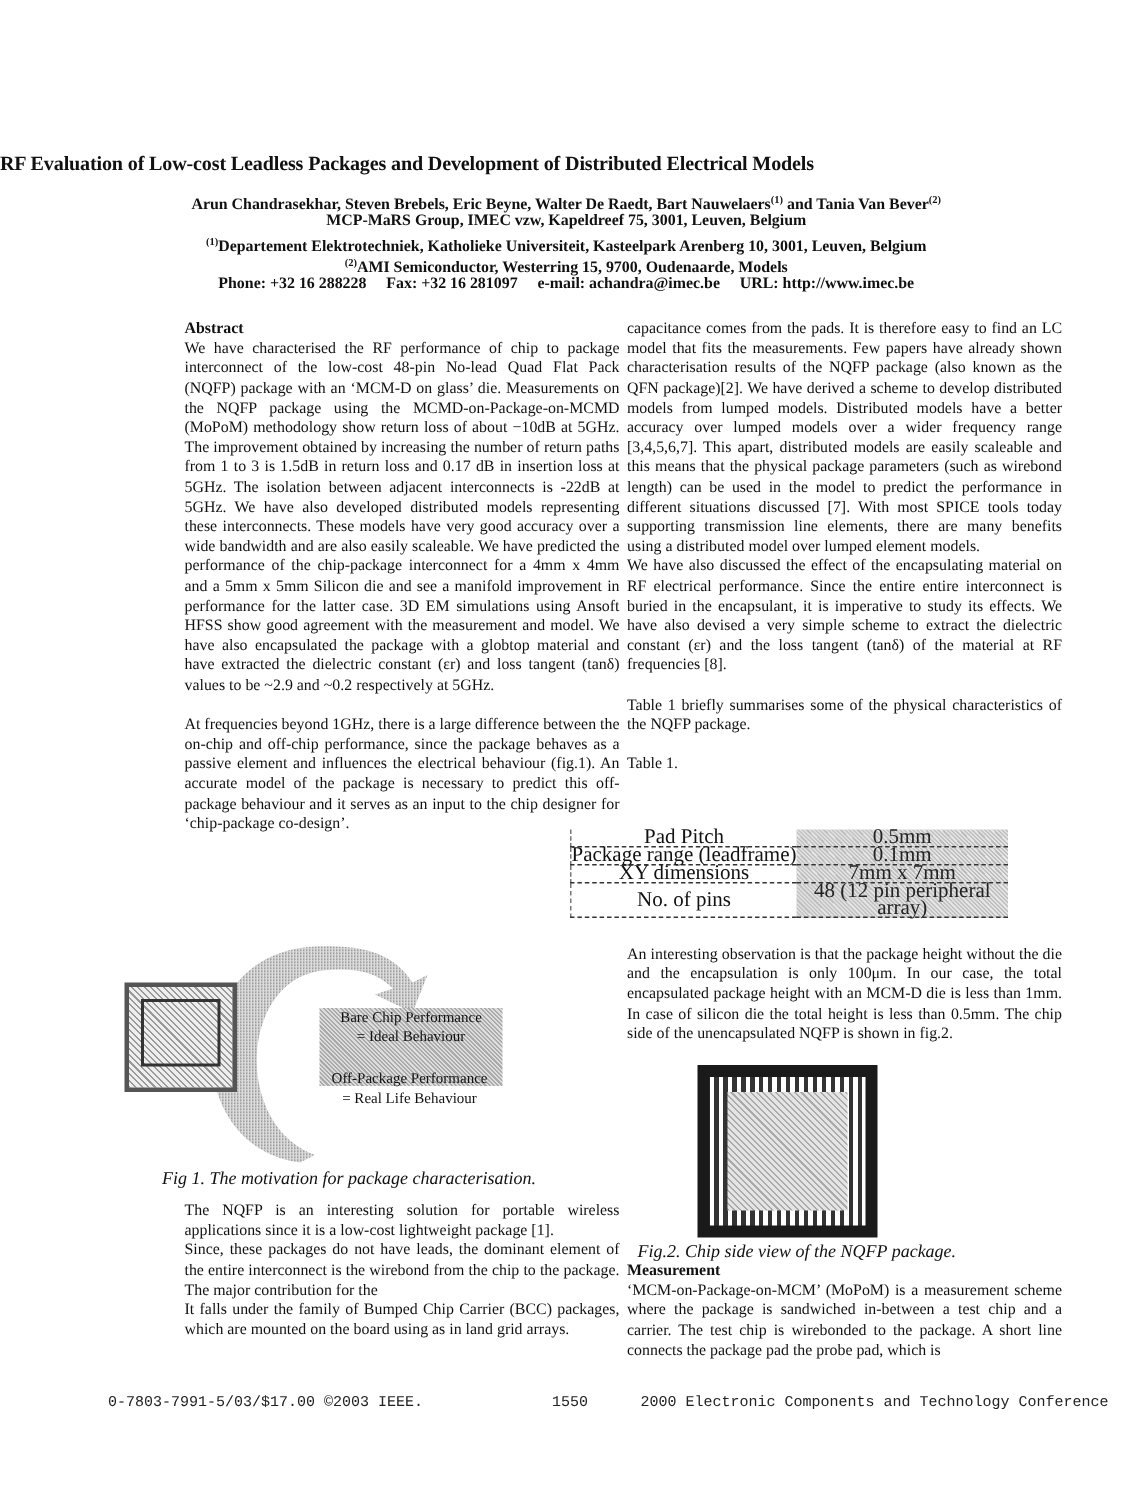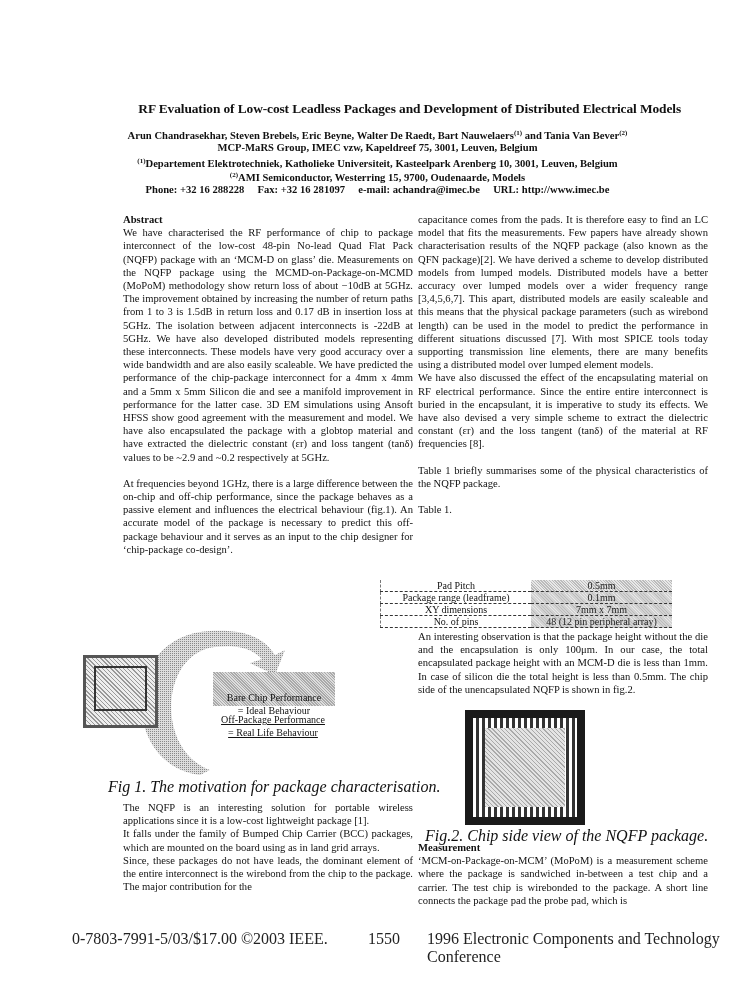--- a/index.html
+++ b/index.html
@@ -1,31 +1,31 @@
 <!DOCTYPE html>
 <html><head>
 <meta charset="utf-8">
 <style>
   html, body { margin:0; padding:0; background:#fff; }
   body { width:755px; height:1000px; position:relative; overflow:hidden;
          font-family:"Liberation Serif", serif; color:#111; }
-  .title { position:absolute; left:0; width:681px; top:101px; text-align:right;
+  .title { position:absolute; left:0; width:681px; top:101px; text-align:left;
            font-weight:bold; font-size:13.4px; letter-spacing:-0.1px; }
   .hdr { position:absolute; left:0; width:755px; text-align:center; font-size:10.6px; line-height:13px;font-weight:bold; }
   .hdr sup { font-size:7px; vertical-align:4px; }
   .col { position:absolute; width:290px; font-size:10.6px; line-height:13.2px; text-align:justify;margin-left:36px; }
   .col p { margin:0; }
   .h { font-weight:bold; margin:0; }
-  .cap { font-style:italic; font-size:16px; position:absolute; }
+  .cap { font-style:italic; font-size:12px; position:absolute; }
   .gap { height:13px; }
-  table.t1 { position:absolute; left:380px; top:580px; width:292px; border-collapse:collapse; font-size:10px; }
+  table.t1 { position:absolute; left:380px; top:553px; width:292px; border-collapse:collapse; font-size:14px; }
   table.t1 td { height:11px; padding:0; text-align:center; border-bottom:1px dashed #333; line-height:11px; }
   table.t1 td.k { width:150px; border-left:1px dashed #777; }
   table.t1 td.v { background:repeating-linear-gradient(45deg,#bbb 0 1px,#e8e8e8 1px 2px); color:#222; }
-  .footer { position:absolute; top:930px; font-family:Liberation Serif, serif; font-size:16px; color:#222; }
+  .footer { position:absolute; top:930px; font-family:Liberation Mono, monospace; font-size:10px; color:#222; }
 </style>
 </head>
 <body>
 
 <div class="title">RF Evaluation of Low-cost Leadless Packages and Development of Distributed Electrical Models</div>
 
 <div class="hdr" style="top:127px;">
   <span>Arun Chandrasekhar, Steven Brebels, Eric Beyne, Walter De Raedt, Bart Nauwelaers</span><sup>(1)</sup><span> and Tania Van Bever</span><sup>(2)</sup>
 </div>
 <div class="hdr" style="top:141px;">MCP-MaRS Group, IMEC vzw, Kapeldreef 75, 3001, Leuven, Belgium</div>
@@ -50,35 +50,35 @@
       <pattern id="dith" width="2" height="2" patternUnits="userSpaceOnUse">
         <rect width="2" height="2" fill="#ddd"></rect>
           <rect width="1" height="1" fill="#888"></rect>
       </pattern>
     </defs>
     <path d="M100 150 C20 140 20 10 110 6 C150 4 165 15 175 30 L185 25 L175 50 L150 38 L162 34 C150 22 135 20 115 22 C60 28 55 125 110 145 Z" fill="url(#dith)"></path>
   </svg>
   <div style="position:absolute;left:-17px;top:30px;width:75px;height:73px;background:repeating-linear-gradient(45deg,#999 0 1px,#eee 1px 3px);border:3px solid #555;box-sizing:border-box;">
     <div style="position:absolute;left:8px;top:8px;right:8px;bottom:14px;border:2px solid #333;"></div>
   </div>
-  <div style="position:absolute;left:113px;top:47px;width:122px;height:34px;background:repeating-linear-gradient(45deg,#aaa 0 1px,#ddd 1px 2px);font-size:10px;text-align:center;line-height:13px;padding-top:19px;box-sizing:border-box;">
+  <div style="position:absolute;left:113px;top:47px;width:122px;height:52px;background:repeating-linear-gradient(45deg,#aaa 0 1px,#ddd 1px 2px);font-size:10px;text-align:center;line-height:13px;padding-top:0;box-sizing:border-box;">
     <div>Bare Chip Performance</div>
     <div>= Ideal Behaviour</div>
   </div>
-  <div style="position:absolute;left:108px;top:88px;width:130px;font-size:10px;text-align:center;line-height:13px;text-decoration:underline;">
+  <div style="position:absolute;left:108px;top:88px;width:130px;font-size:10px;text-align:center;line-height:13px;">
     <div>Off-Package Performance</div>
     <div>= Real Life Behaviour</div>
   </div>
 </div>
 <div class="cap" style="left:108px; top:778px;">Fig 1. The motivation for package characterisation.</div>
 
 <div class="col" style="left:87px; top:801px;">
   <p>The NQFP is an interesting solution for portable wireless applications since it is a low-cost lightweight package [1].</p>
+  <p>Since, these packages do not have leads, the dominant element of the entire interconnect is the wirebond from the chip to the package. The major contribution for the</p>
   <p>It falls under the family of Bumped Chip Carrier (BCC) packages, which are mounted on the board using as in land grid arrays.</p>
-  <p>Since, these packages do not have leads, the dominant element of the entire interconnect is the wirebond from the chip to the package. The major contribution for the</p>
 </div>
 
 <div class="col" style="left:382px; top:213px;">
   <p>capacitance comes from the pads. It is therefore easy to find an LC model that fits the measurements. Few papers have already shown characterisation results of the NQFP package (also known as the QFN package)[2]. We have derived a scheme to develop distributed models from lumped models. Distributed models have a better accuracy over lumped models over a wider frequency range [3,4,5,6,7]. This apart, distributed models are easily scaleable and this means that the physical package parameters (such as wirebond length) can be used in the model to predict the performance in different situations discussed [7]. With most SPICE tools today supporting transmission line elements, there are many benefits using a distributed model over lumped element models.</p>
   <p>We have also discussed the effect of the encapsulating material on RF electrical performance. Since the entire entire interconnect is buried in the encapsulant, it is imperative to study its effects. We have also devised a very simple scheme to extract the dielectric constant (εr) and the loss tangent (tanδ) of the material at RF frequencies [8].</p>
   <div class="gap"></div>
   <p>Table 1 briefly summarises some of the physical characteristics of the NQFP package.</p>
   <div class="gap"></div>
   <p>Table 1.</p>
 </div>
@@ -112,13 +112,13 @@
 </div>
 <div class="cap" style="left:425px; top:827px;">Fig.2. Chip side view of the NQFP package.</div>
 
 <div class="col" style="left:382px; top:841px;">
   <p class="h">Measurement</p>
   <p>‘MCM-on-Package-on-MCM’ (MoPoM) is a measurement scheme where the package is sandwiched in-between a test chip and a carrier. The test chip is wirebonded to the package. A short line connects the package pad the probe pad, which is</p>
 </div>
 
 <div class="footer" style="left:72px;">0-7803-7991-5/03/$17.00 ©2003 IEEE.</div>
 <div class="footer" style="left:368px;">1550</div>
-<div class="footer" style="left:427px;">1996 Electronic Components and Technology Conference</div>
+<div class="footer" style="left:427px;">2000 Electronic Components and Technology Conference</div>
 
 </body></html>

